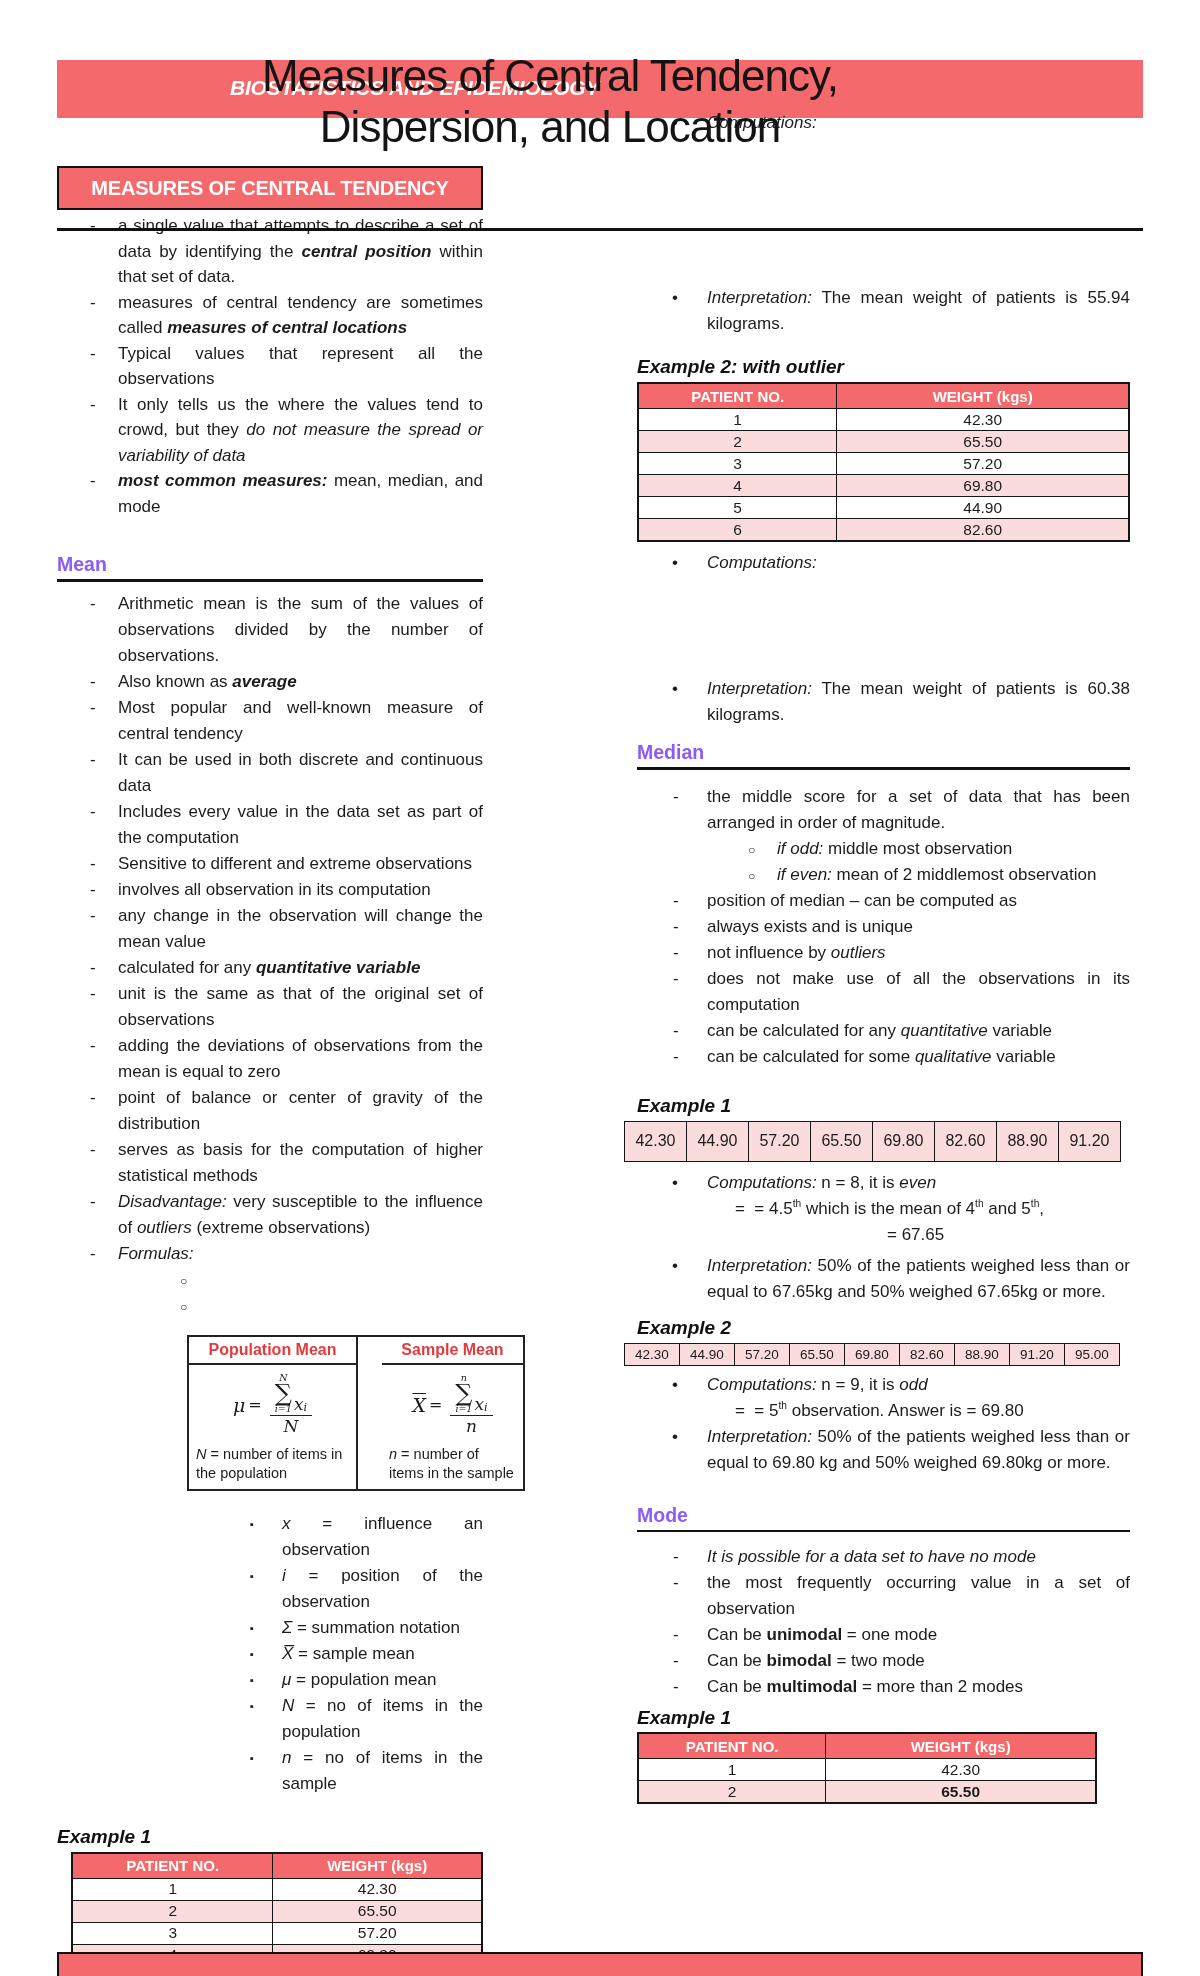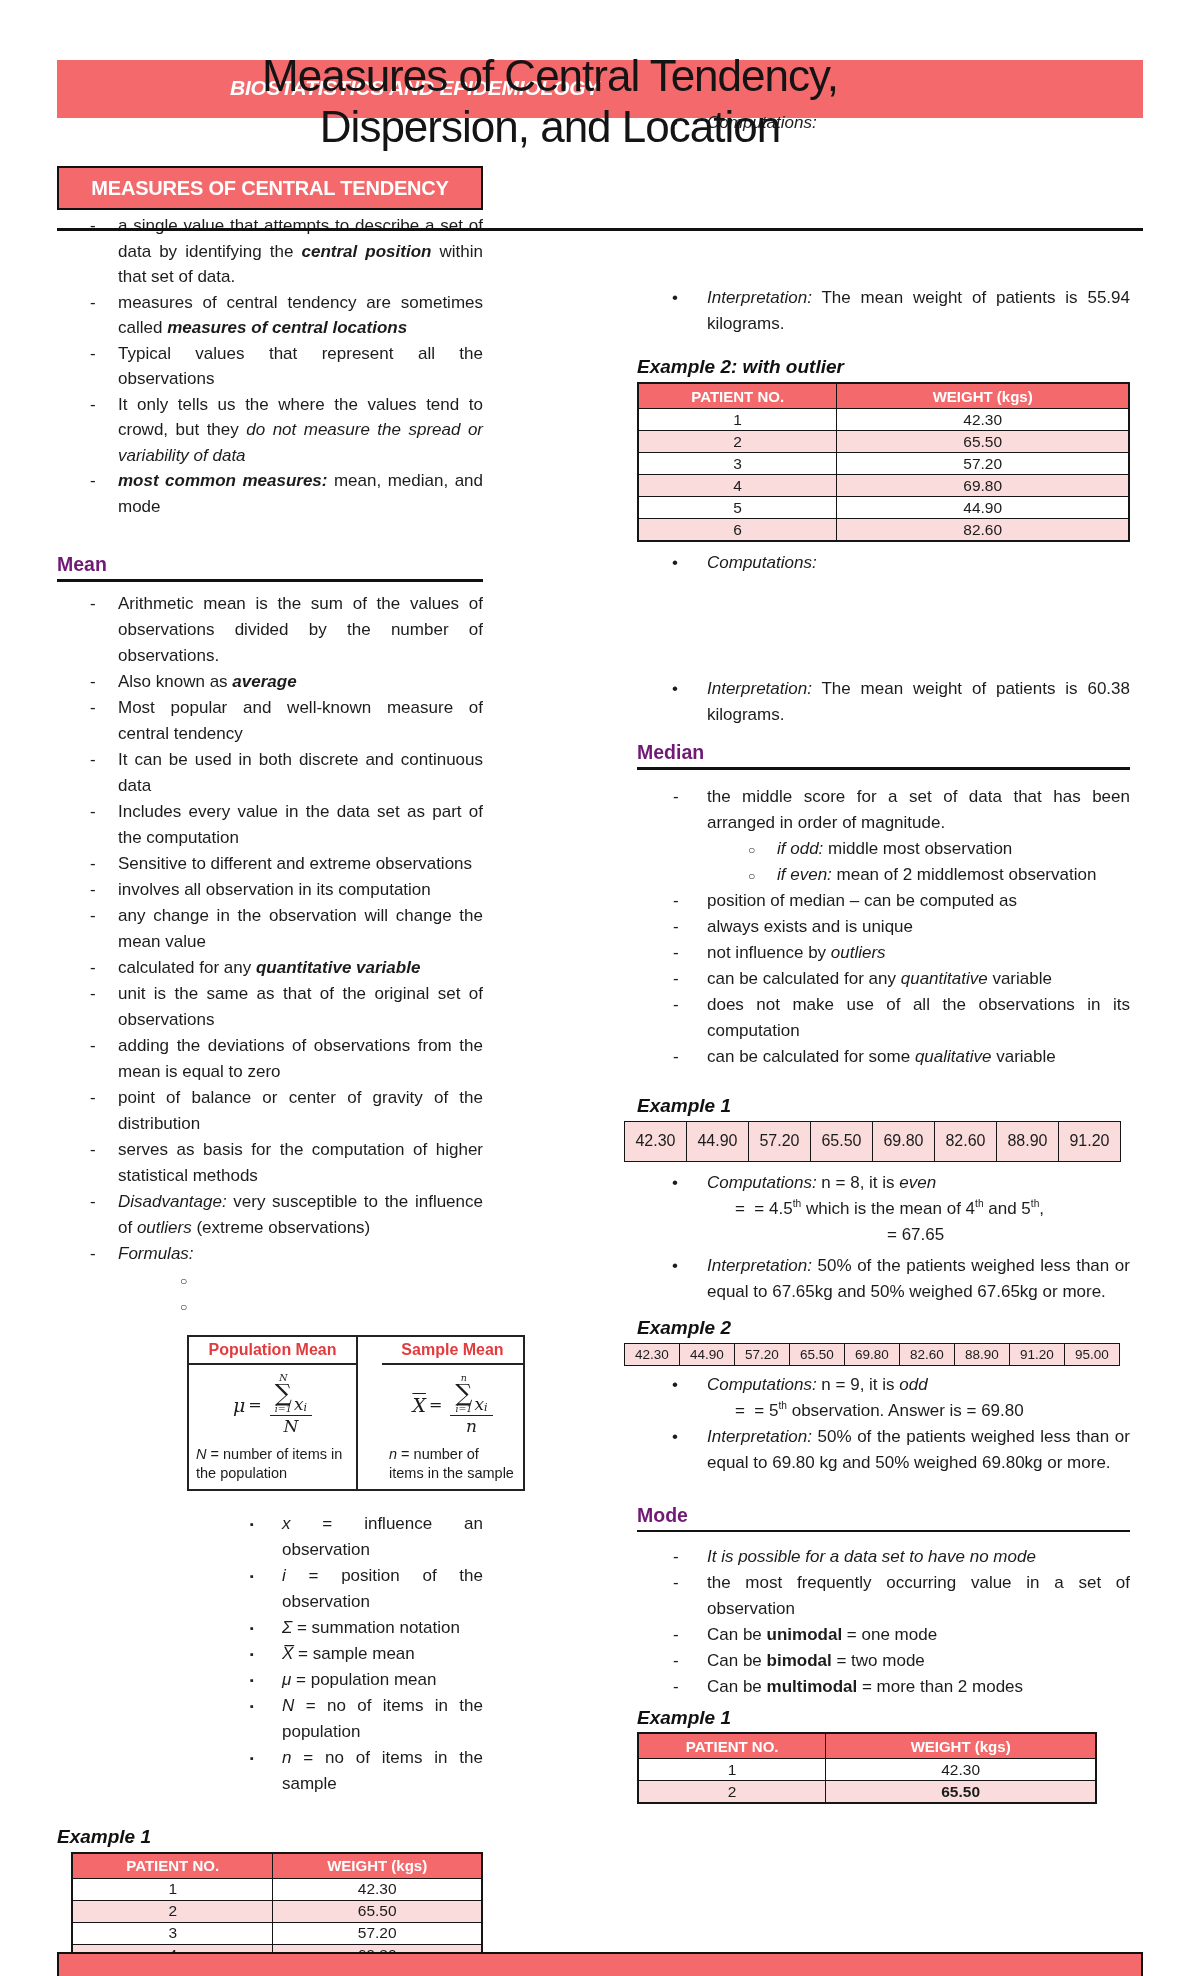--- a/index.html
+++ b/index.html
@@ -24,21 +24,21 @@
   .col-right .li{padding-left:70px;}
   .col-right .li::before{left:36px;}
   .sub-li{position:relative;padding-left:140px;text-align:justify;}
   .sub-li::before{content:"○";position:absolute;left:111px;top:1px;font-size:12px;}
   .circ-li{position:relative;height:26px;}
   .circ-li::before{content:"○";position:absolute;left:123px;top:1px;font-size:12px;}
   .sym-li{position:relative;padding-left:225px;text-align:justify;}
   .sym-li::before{content:"▪";position:absolute;left:193px;top:0;font-size:11px;}
   .bl-li{position:relative;padding-left:70px;text-align:justify;}
   .bl-li::before{content:"•";position:absolute;left:35px;top:0;}
-  .sec-head{font-size:19.5px;font-weight:bold;color:#701a75;line-height:24px;}
+  .sec-head{font-size:19.5px;font-weight:bold;color:#8b5cf6;line-height:24px;}
   .sec-rule{height:2.5px;background:#111;margin-top:3px;}
   .ex-head{font-size:19px;font-weight:bold;font-style:italic;color:#111;line-height:24px;}
   .s-i{font-style:italic;}
   .s-b{font-weight:bold;}
   .s-bi{font-weight:bold;font-style:italic;}
   .s-sup{vertical-align:super;font-size:60%;line-height:0;}
   
   table{border-collapse:collapse;}
   .ptable{width:100%;border:2px solid #151515;table-layout:fixed;}
   .ptable th{background:#f4696b;color:#fff;font-weight:bold;font-size:15px;height:20px;border:1.8px solid #151515;padding:2px 0;}
@@ -272,22 +272,22 @@
     <div class="sec-head" style="margin-top:12px;">Median</div>
     <div class="sec-rule"></div>
 
     <div class="body-list ml26" style="margin-top:14px;">
       <div class="li"><span>the middle score for a set of data that has been arranged in order of magnitude.</span></div>
       <div class="sub-li"><span class="s-i">if odd:</span><span> middle most observation</span></div>
       <div class="sub-li"><span class="s-i">if  even:</span><span> mean of 2 middlemost observation</span></div>
       <div class="li"><span>position of median – can be computed as</span></div>
       <div class="li"><span>always exists and is unique</span></div>
       <div class="li"><span>not influence by </span><span class="s-i">outliers</span></div>
+      <div class="li"><span>does not make use of all the observations in its computation</span></div>
       <div class="li"><span>can be calculated for any </span><span class="s-i">quantitative</span><span> variable</span></div>
-      <div class="li"><span>does not make use of all the observations in its computation</span></div>
       <div class="li"><span>can be calculated for some </span><span class="s-i">qualitative</span><span> variable</span></div>
     </div>
 
     <div class="ex-head" style="margin-top:24px;">Example 1</div>
     <table class="cells-table mx1" style="margin-top:3px;margin-left:-13px;">
       <tbody>
           <tr>
         <td>42.30</td>
         <td>44.90</td>
         <td>57.20</td>

